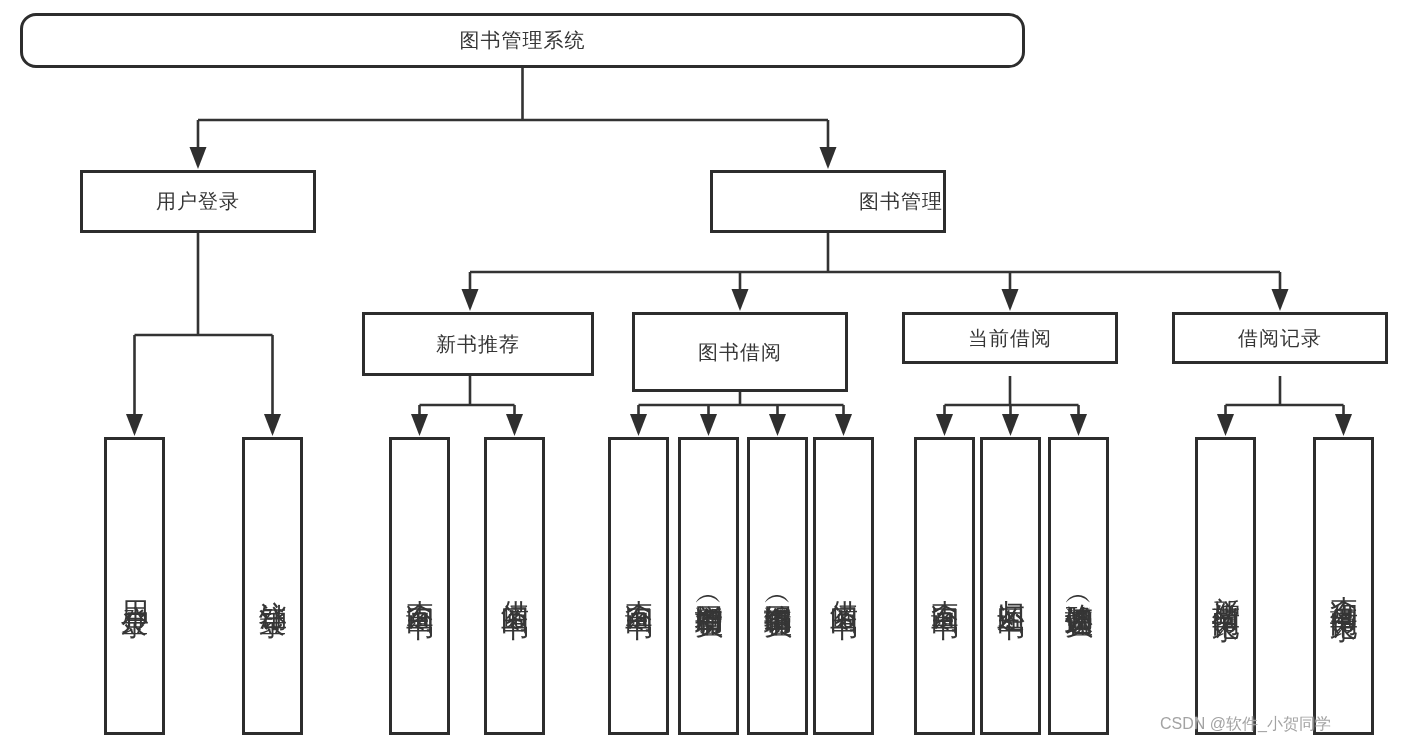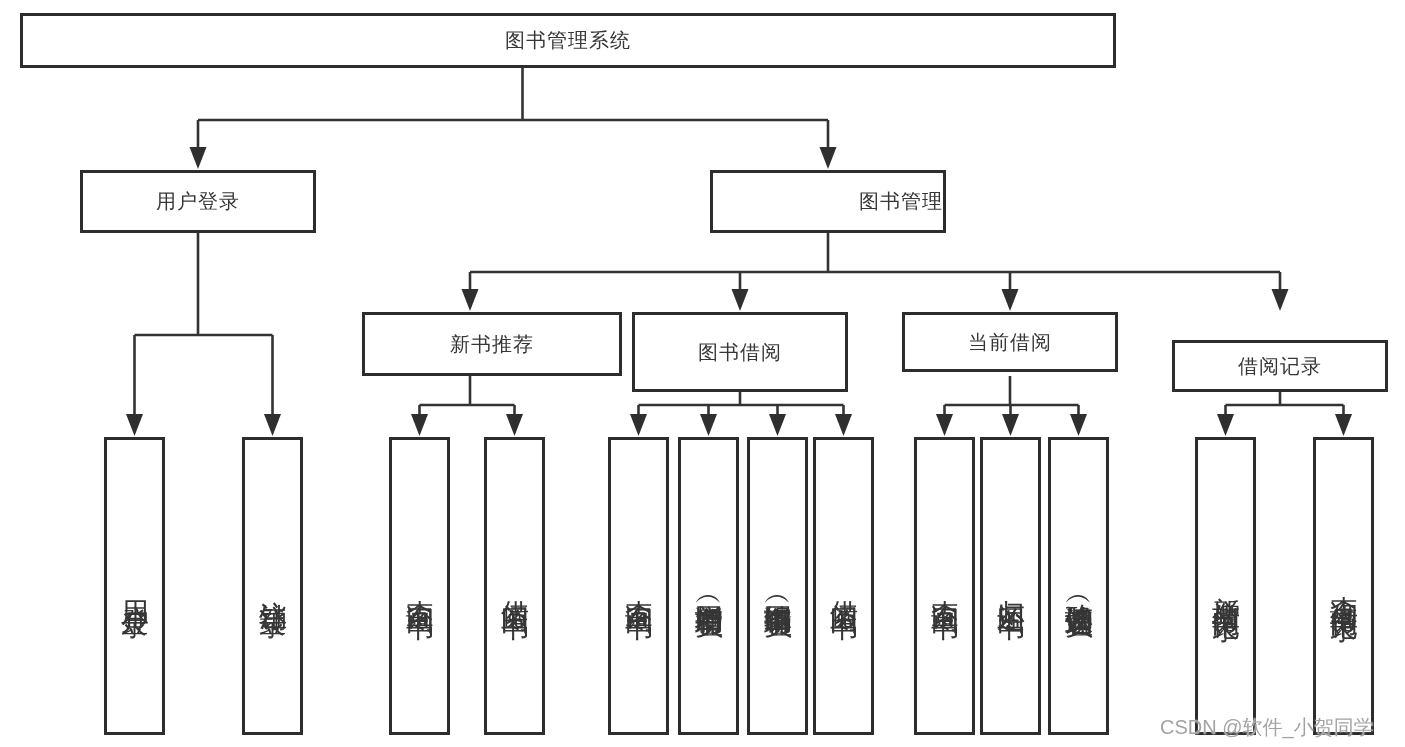--- a/index.html
+++ b/index.html
@@ -40,46 +40,46 @@
     writing-mode: vertical-rl;
     font-size: 28px;
     letter-spacing: 4px;
     line-height: 1;
   }
   .v-long {
     font-size: 28px;
     letter-spacing: 1px;
   }
   
-  #root-box   { left: 20px;  top: 13px;  width: 1096px; height: 55px; }
+  #root-box   { left: 20px;  top: 13px;  width: 1005px; height: 55px; border-radius: 16px; }
   #n-user     { left: 80px;  top: 170px; width: 236px;  height: 63px; }
   #n-mgmt     { left: 710px; top: 170px; width: 236px;  height: 63px; justify-content: flex-end; }
-  #n-newbook  { left: 362px; top: 312px; width: 260px;  height: 64px; }
+  #n-newbook  { left: 362px; top: 312px; width: 232px;  height: 64px; }
   #n-borrow   { left: 632px; top: 312px; width: 216px;  height: 80px; }
-  #n-current  { left: 902px; top: 312px; width: 216px;  height: 60px; }
-  #n-record   { left: 1172px;top: 312px; width: 216px;  height: 52px; margin-top: 28px; }
+  #n-current  { left: 902px; top: 312px; width: 216px;  height: 52px; }
+  #n-record   { left: 1172px;top: 312px; width: 216px;  height: 52px; }
   .leaf { top: 437px; width: 61px; height: 298px; }
   #lf-1a { left: 104px; }
   #lf-1b { left: 242px; }
   #lf-2a { left: 389px; }
   #lf-2b { left: 484px; }
   #lf-3a { left: 608px; }
   #lf-3b { left: 678px; }
   #lf-3c { left: 747px; }
   #lf-3d { left: 813px; }
   #lf-4a { left: 914px; }
   #lf-4b { left: 980px; }
   #lf-4c { left: 1048px; }
   #lf-5a { left: 1195px; }
   #lf-5b { left: 1313px; }
   #watermark {
     position: absolute;
     left: 1160px;
     top: 714px;
-    font-size: 20px;
+    font-size: 16px;
     color: #a3a3a3;
     white-space: nowrap;
     z-index: 5;
     text-shadow: 0 0 2px #ffffff;
   }
   .line { stroke: #333333; stroke-width: 2.6; fill: none; }
   .ah   { fill: #2f2f2f; stroke: none; }
 </style>
 </head>
 <body>

